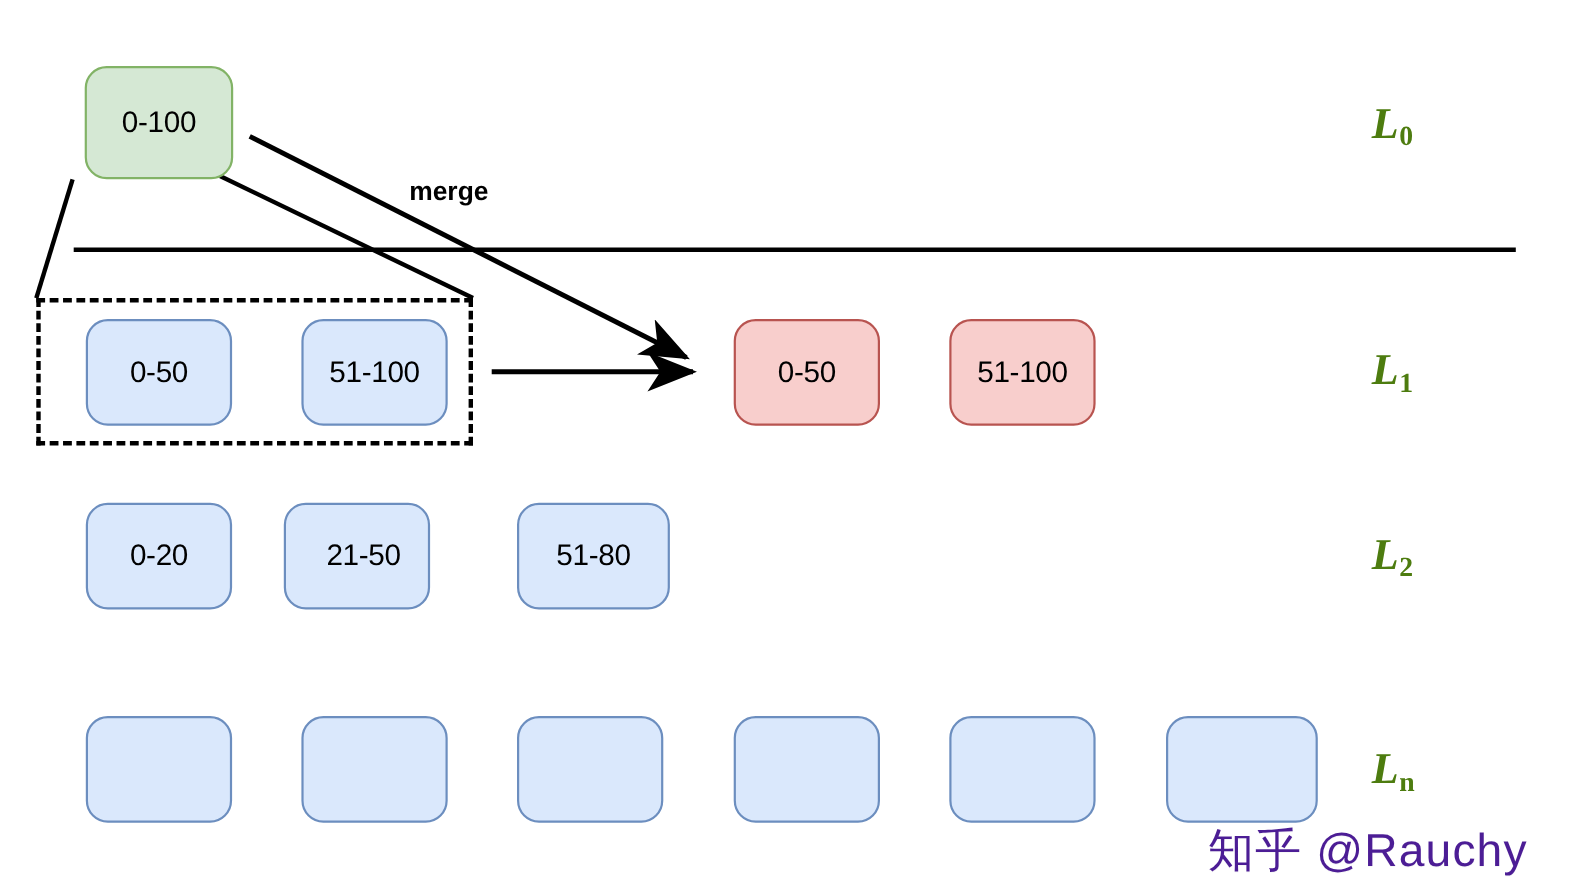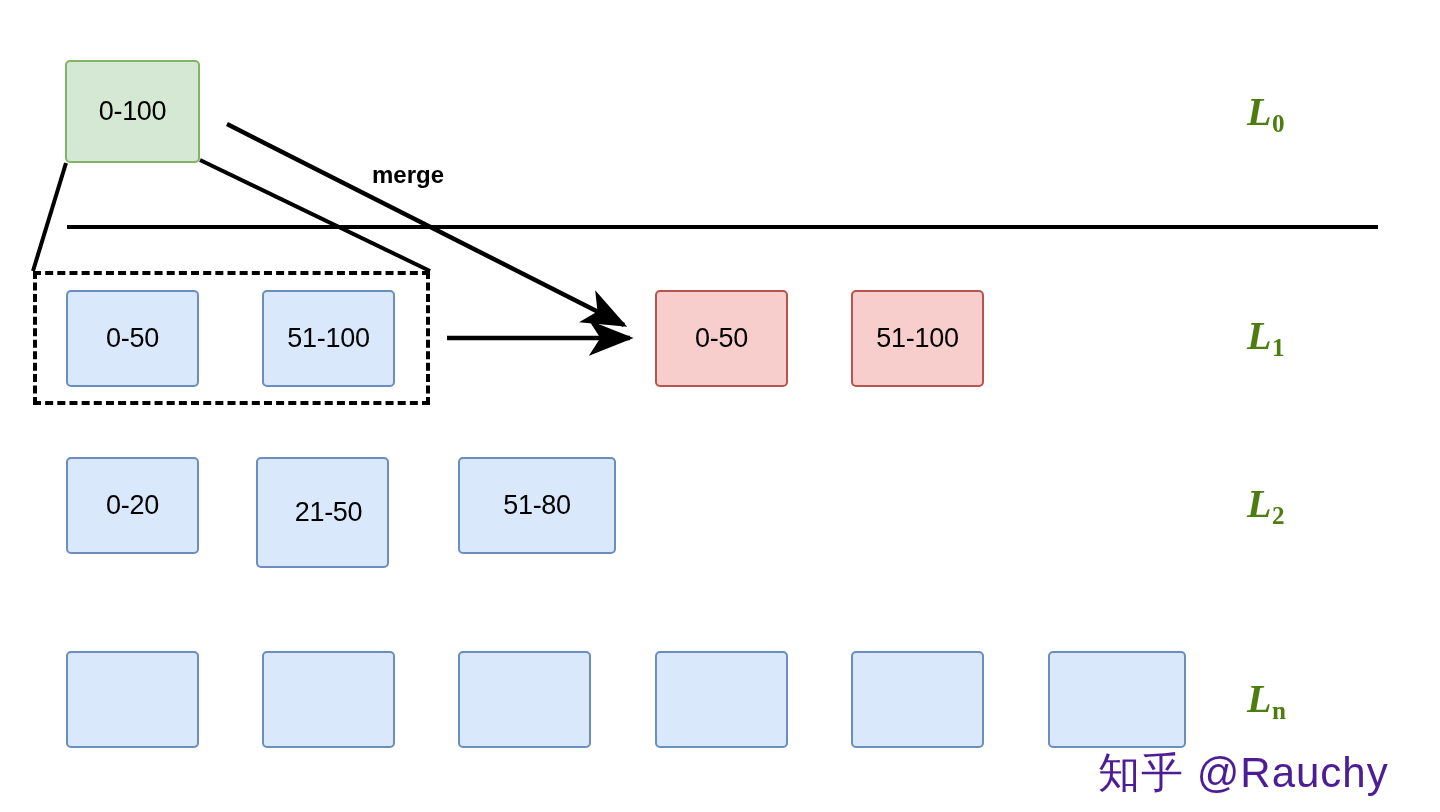--- a/index.html
+++ b/index.html
@@ -20,29 +20,30 @@
   .svg-layer {
     position: absolute;
     left: 0;
     top: 0;
     width: 1440px;
     height: 812px;
   }
   .node {
     position: absolute;
     box-sizing: border-box;
-    border-radius: 5px;
+    border-radius: 20px;
     display: flex;
     align-items: center;
     justify-content: center;
     font-family: "Liberation Sans", sans-serif;
     font-size: 27px;
     color: #000000;
     line-height: 1;
     letter-spacing: -0.3px;
+    margin-left: 12px;
   }
   .node-green {
     background: #d5e8d4;
     border: 2.5px solid #82b366;
   }
   .node-blue {
     background: #dae8fc;
     border: 2.5px solid #6c8ebf;
   }
   .node-red {
@@ -122,22 +123,22 @@
 
   <div class="node node-green" style="left:65px; top:60px; width:135px; height:103px;">0-100</div>
 
   <div class="node node-blue" style="left:66px; top:290px; width:133px; height:97px;">0-50</div>
   <div class="node node-blue" style="left:262px; top:290px; width:133px; height:97px;">51-100</div>
 
   <div class="node node-red" style="left:655px; top:290px; width:133px; height:97px;">0-50</div>
   <div class="node node-red" style="left:851px; top:290px; width:133px; height:97px;">51-100</div>
 
   <div class="node node-blue" style="left:66px; top:457px; width:133px; height:97px;">0-20</div>
-  <div class="node node-blue" style="left:256px; top:457px; width:133px; height:111px;padding-left:12px;">21-50</div>
-  <div class="node node-blue" style="left:458px; top:457px; width:158px; height:97px;">51-80</div>
+  <div class="node node-blue" style="left:246px; top:457px; width:133px; height:97px;padding-left:12px;">21-50</div>
+  <div class="node node-blue" style="left:458px; top:457px; width:139px; height:97px;">51-80</div>
 
   <div class="node node-blue" style="left:66px; top:651px; width:133px; height:97px;"></div>
   <div class="node node-blue" style="left:262px; top:651px; width:133px; height:97px;"></div>
   <div class="node node-blue" style="left:458px; top:651px; width:133px; height:97px;"></div>
   <div class="node node-blue" style="left:655px; top:651px; width:133px; height:97px;"></div>
   <div class="node node-blue" style="left:851px; top:651px; width:133px; height:97px;"></div>
   <div class="node node-blue" style="left:1048px; top:651px; width:138px; height:97px;"></div>
 
   <div class="merge-label" style="left:372px; top:163px;">merge</div>
 

